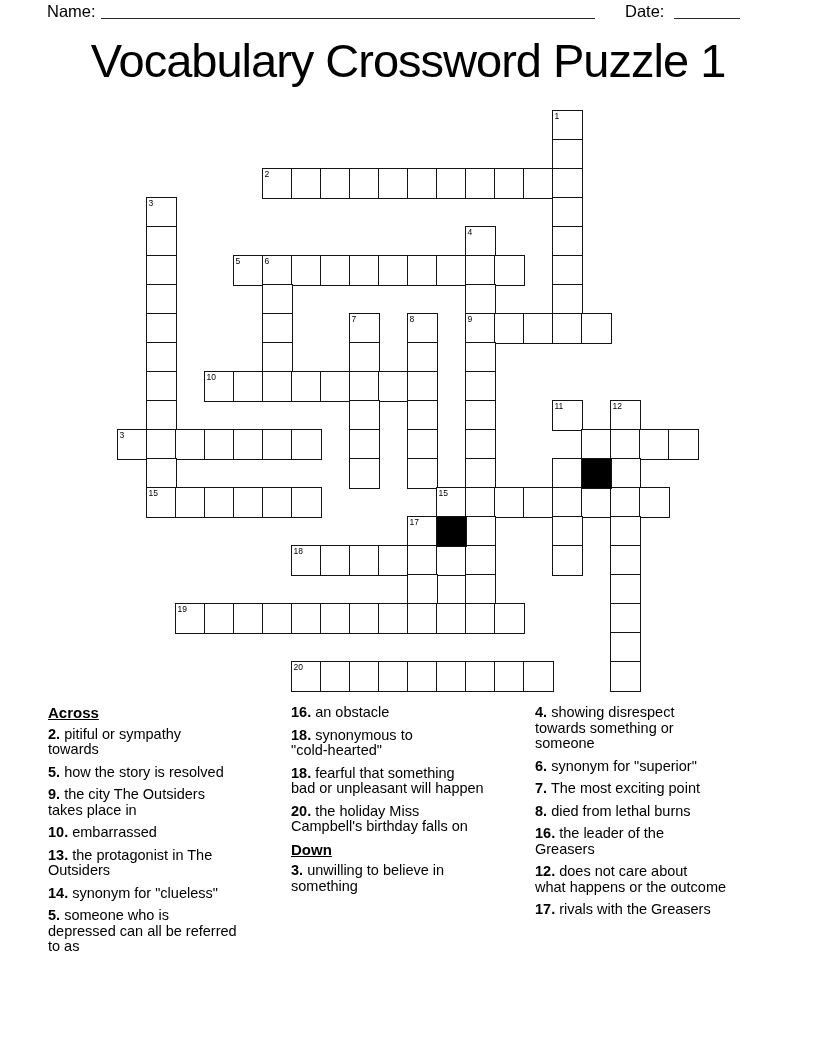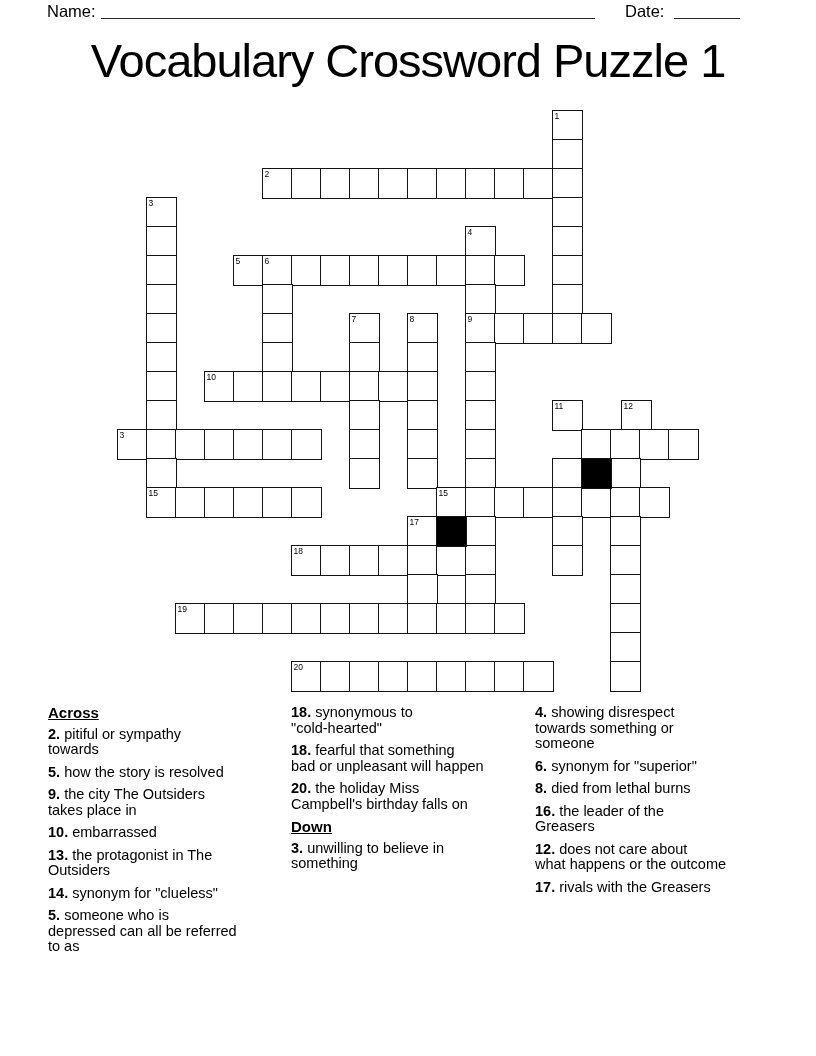--- a/index.html
+++ b/index.html
@@ -133,21 +133,21 @@
     <div class="cell" style="left: 261px; top: 261px;"></div>
     <div class="cell" style="left: 290px; top: 261px;"></div>
     <div class="cell" style="left: 348px; top: 261px;"></div>
     <div class="cell" style="left: 29px; top: 290px;"></div>
     <div class="cell" style="left: 232px; top: 290px;"></div>
     <div class="cell" style="left: 290px; top: 290px;"></div>
     <div class="cell" style="left: 348px; top: 290px;"></div>
     <div class="cell" style="left: 435px; top: 290px;">
       <span class="cellnum">11</span>
     </div>
-    <div class="cell" style="left: 493px; top: 290px; margin-left: 11px;">
+    <div class="cell" style="left: 493px; top: 290px;">
       <span class="cellnum">12</span>
     </div>
     <div class="cell" style="left: 0px; top: 319px;">
       <span class="cellnum">3</span>
     </div>
     <div class="cell" style="left: 29px; top: 319px;"></div>
     <div class="cell" style="left: 58px; top: 319px;"></div>
     <div class="cell" style="left: 87px; top: 319px;"></div>
     <div class="cell" style="left: 116px; top: 319px;"></div>
     <div class="cell" style="left: 145px; top: 319px;"></div>
@@ -248,35 +248,37 @@
 takes place in</span></div>
       <div class="clue"><span class="num">10.</span> <span class="txt">embarrassed</span></div>
       <div class="clue"><span class="num">13.</span> <span class="txt">the protagonist in The
 Outsiders</span></div>
       <div class="clue"><span class="num">14.</span> <span class="txt">synonym for "clueless"</span></div>
       <div class="clue"><span class="num">5.</span> <span class="txt">someone who is
 depressed can all be referred
 to as</span></div>
     </div>
   <div class="clue-col" id="clue-col-1">
+      <div class="clue"><span class="num">16.</span> <span class="txt">an obstacle</span></div>
       <div class="clue"><span class="num">18.</span> <span class="txt">synonymous to
 "cold-hearted"</span></div>
       <div class="clue"><span class="num">18.</span> <span class="txt">fearful that something
 bad or unpleasant will happen</span></div>
       <div class="clue"><span class="num">20.</span> <span class="txt">the holiday Miss
 Campbell's birthday falls on</span></div>
       <div class="clue-heading">Down</div>
       <div class="clue"><span class="num">3.</span> <span class="txt">unwilling to believe in
 something</span></div>
     </div>
   <div class="clue-col" id="clue-col-2">
       <div class="clue"><span class="num">4.</span> <span class="txt">showing disrespect
 towards something or
 someone</span></div>
       <div class="clue"><span class="num">6.</span> <span class="txt">synonym for "superior"</span></div>
+      <div class="clue"><span class="num">7.</span> <span class="txt">The most exciting point</span></div>
       <div class="clue"><span class="num">8.</span> <span class="txt">died from lethal burns</span></div>
       <div class="clue"><span class="num">16.</span> <span class="txt">the leader of the
 Greasers</span></div>
       <div class="clue"><span class="num">12.</span> <span class="txt">does not care about
 what happens or the outcome</span></div>
       <div class="clue"><span class="num">17.</span> <span class="txt">rivals with the Greasers</span></div>
     </div>
 </div>
 
 </body></html>

